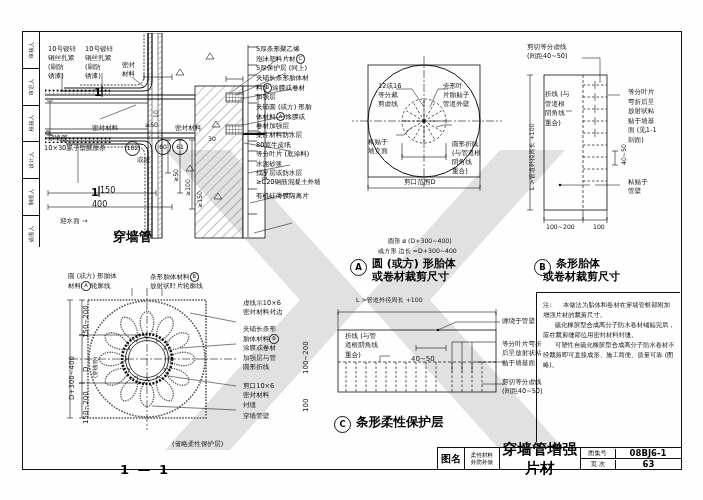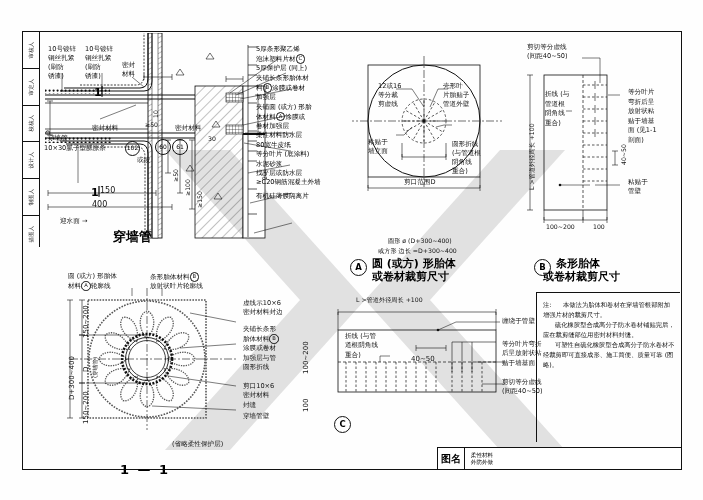--- a/index.html
+++ b/index.html
@@ -626,33 +626,45 @@
     <span>后呈放射状粘</span><br>
     <span>贴于墙基面</span>
   </div>
   <div class="lbl" style="left:502px;top:378px;line-height:9.4px;">
     <span>剪切等分虚线</span><br>
     <span>(间距40~50)</span>
   </div>
   <div class="vdim" style="left:302px;top:374px;font-size:7px;">100~200</div>
   <div class="vdim" style="left:302px;top:412px;font-size:7px;">100</div>
   <div class="bigcirc" style="left:334px;top:416px;">C</div>
+  <div class="cap" style="left:356px;top:414px;font-size:12.5px;">条形柔性保护层</div>
 
   <div class="ln hl" style="left:536px;top:292px;width:144px;height:.8px;"></div>
   <div class="ln vl" style="left:536px;top:292px;height:150px;width:.8px;"></div>
 
   <div class="notes">
     <p class="first">
       <span class="nt">注:</span><span>本做法为胎体和卷材在穿墙管根部附加增强片材的裁剪尺寸。</span>
     </p>
     <p><span>硫化橡胶型合成高分子防水卷材铺贴完后，应在裁剪缝部位用密封材料封缝。</span></p>
     <p><span>可塑性自硫化橡胶型合成高分子防水卷材不经裁剪即可直接成形、施工简便、质量可靠 (图略)。</span></p>
   </div>
 
   <div class="tb">
     <div class="tb-a">图名</div>
     <div class="tb-b">
       <span>柔性材料</span>
       <span>外防外做</span>
     </div>
+    <div class="tb-c">穿墙管增强片材</div>
+    <div class="tb-r">
+      <div class="tb-row">
+        <span class="tb-k">图集号</span>
+        <span class="tb-v">08BJ6-1</span>
+      </div>
+      <div class="tb-row">
+        <span class="tb-k">页  次</span>
+        <span class="tb-v">63</span>
+      </div>
+    </div>
   </div>
 
 </div>
 
 </body></html>

